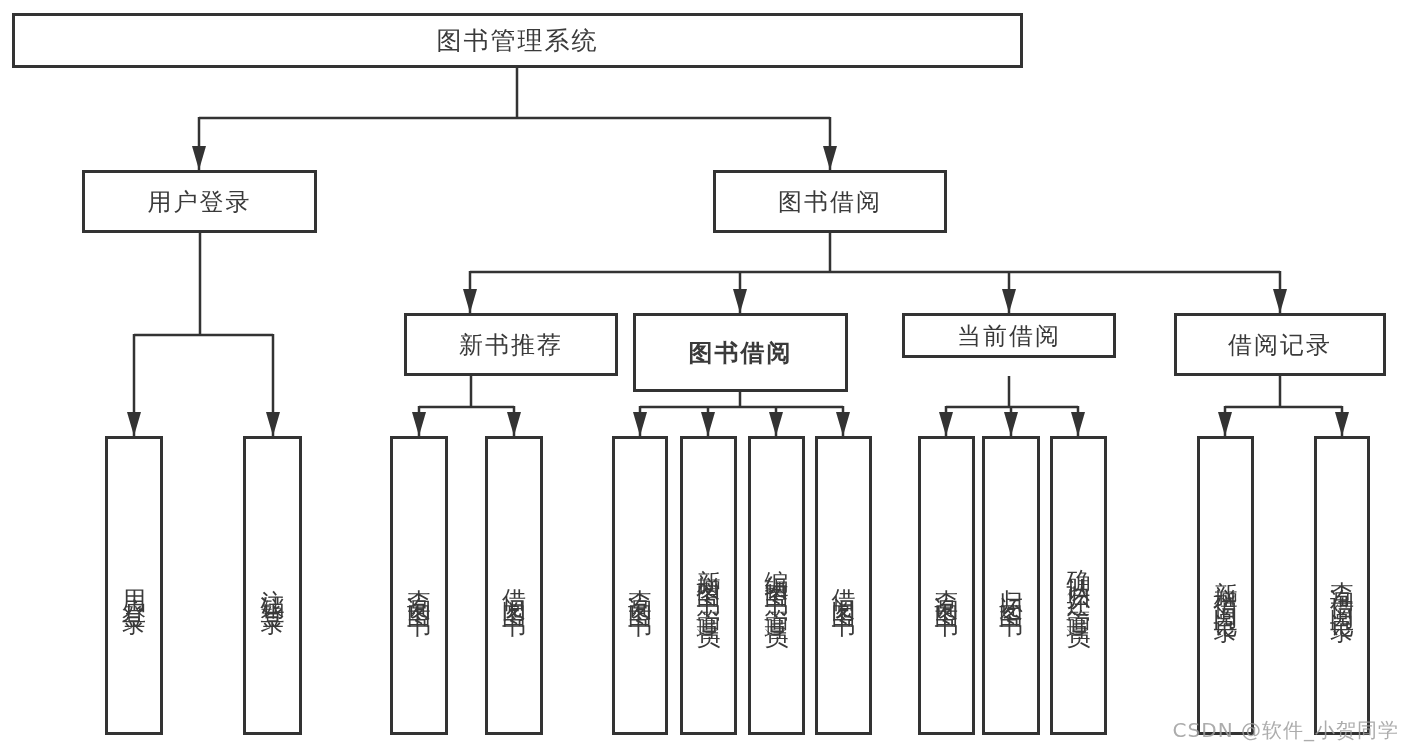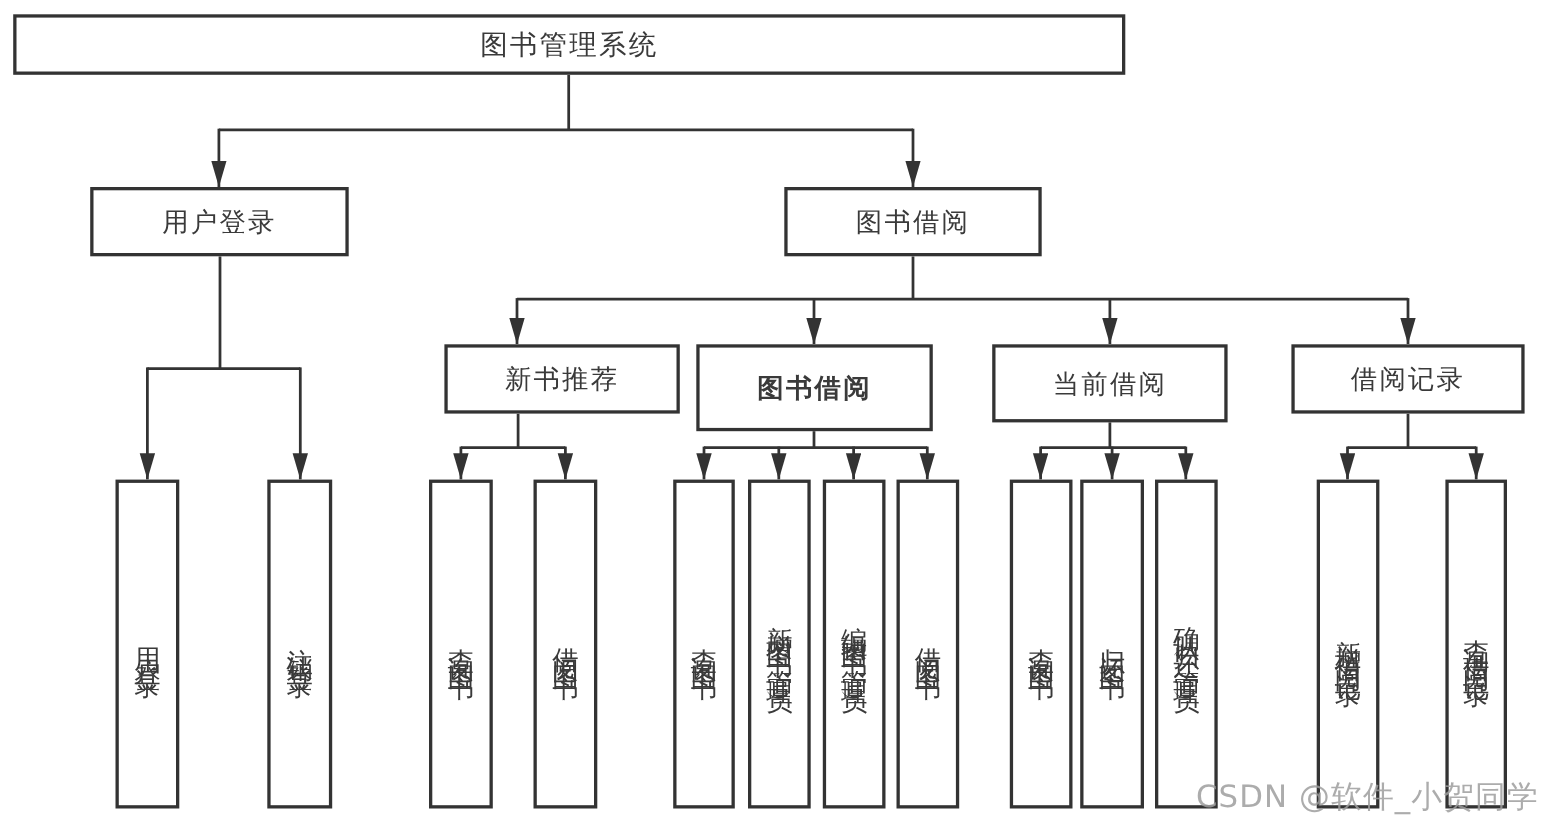--- a/index.html
+++ b/index.html
@@ -38,21 +38,21 @@
     letter-spacing: 8px;
     line-height: 1;
     font-size: 24px;
     text-align: center;
   }
   .root-node { font-size: 25px; }
   .watermark {
     position: absolute;
     right: 6px;
     bottom: 3px;
-    font-size: 28px;
+    font-size: 20px;
     color: rgba(158, 158, 158, 0.85);
     letter-spacing: 1px;
     z-index: 3;
     white-space: nowrap;
   }
 </style>
 </head>
 <body>
 
 <div class="canvas">
@@ -100,21 +100,21 @@
     </g>
   </svg>
 
   <div class="node hnode root-node" style="left:12px; top:13px; width:1011px; height:55px;">图书管理系统</div>
 
   <div class="node hnode" style="left:82px; top:170px; width:235px; height:63px;">用户登录</div>
   <div class="node hnode" style="left:713px; top:170px; width:234px; height:63px;">图书借阅</div>
 
   <div class="node hnode" style="left:364px; top:313px; width:214px; height:63px;margin-left:40px;">新书推荐</div>
   <div class="node hnode" style="left:633px; top:313px; width:215px; height:79px;font-weight:bold;">图书借阅</div>
-  <div class="node hnode" style="left:902px; top:313px; width:214px; height:71px;">当前借阅</div>
+  <div class="node hnode" style="left:902px; top:313px; width:214px; height:45px;">当前借阅</div>
   <div class="node hnode" style="left:1174px; top:313px; width:212px; height:63px;">借阅记录</div>
 
   <div class="node vnode" style="left:105px; top:436px; width:58px; height:299px;">用户登录</div>
   <div class="node vnode" style="left:243px; top:436px; width:59px; height:299px;">注销登录</div>
 
   <div class="node vnode" style="left:390px; top:436px; width:58px; height:299px;">查询图书</div>
   <div class="node vnode" style="left:485px; top:436px; width:58px; height:299px;">借阅图书</div>
 
   <div class="node vnode" style="left:612px; top:436px; width:56px; height:299px;">查询图书</div>
   <div class="node vnode" style="left:680px; top:436px; width:57px; height:299px;">新增图书（管理员）</div>

